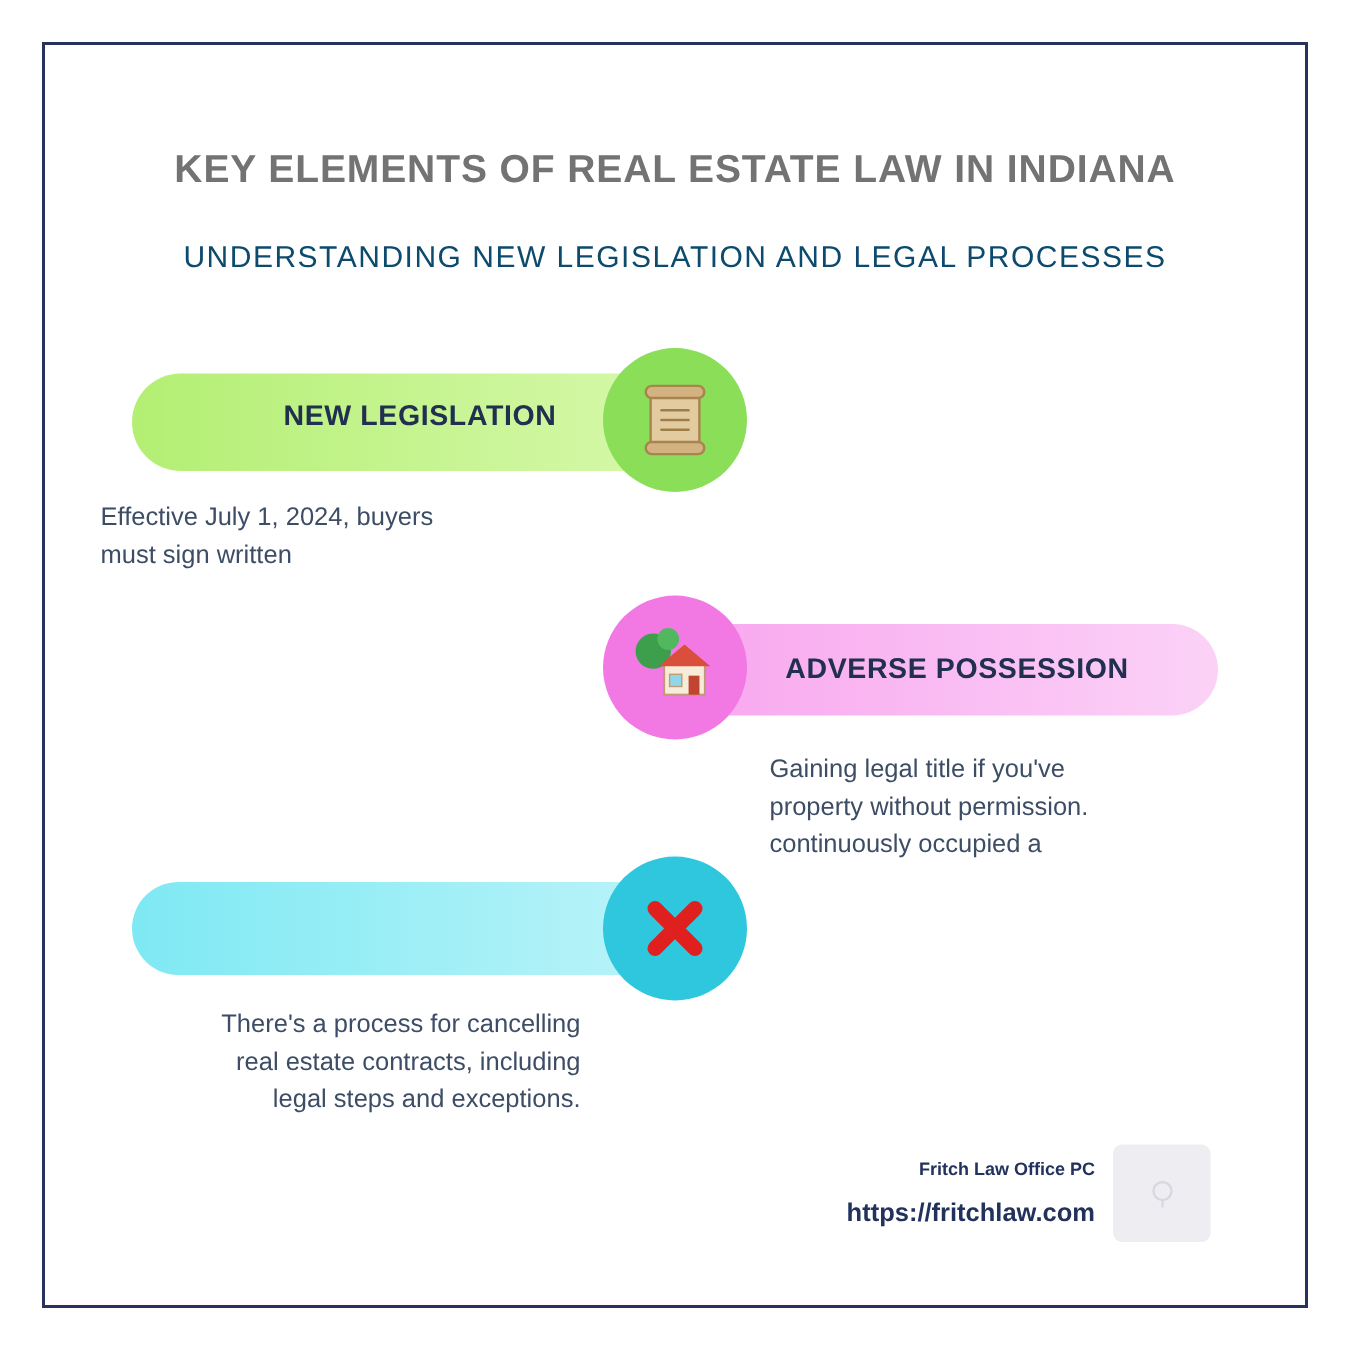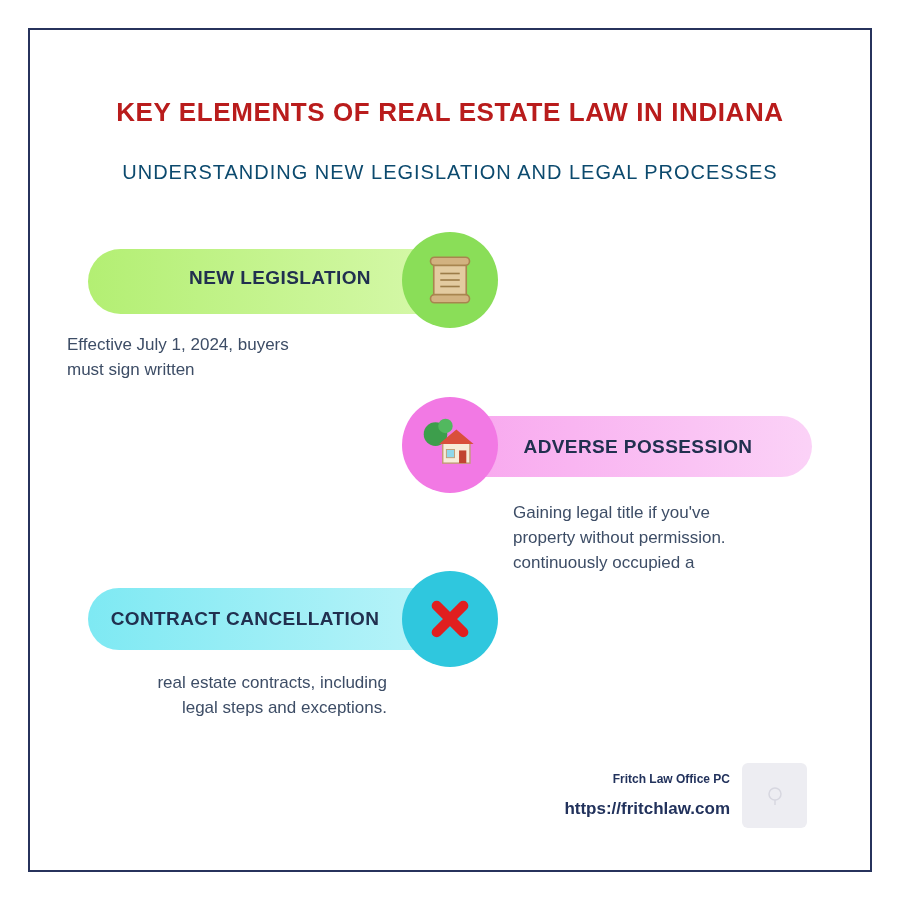--- a/index.html
+++ b/index.html
@@ -41,21 +41,21 @@
   .logo-box { position:absolute; left:742px; top:763px; width:65px; height:65px;
               background:#ededf2; border-radius:6px;
               display:flex; align-items:center; justify-content:center; }
 </style>
 </head>
 <body>
 
 <div class="canvas">
   <div class="frame"></div>
 
-  <h1 class="title" style="color: #b91c1c;">KEY ELEMENTS OF REAL ESTATE LAW IN INDIANA</h1>
+  <h1 class="title" style="color: #737373;">KEY ELEMENTS OF REAL ESTATE LAW IN INDIANA</h1>
   <h2 class="subtitle" style="color: #0c4a6e;">UNDERSTANDING NEW LEGISLATION AND LEGAL PROCESSES</h2>
 
   <div class="pill pill-1" style="background: linear-gradient(90deg, rgb(179, 239, 115), rgb(216, 249, 173));"></div>
   <div class="circle circle-1" style="background: rgb(138, 222, 88);">
     <svg width="52" height="52" viewBox="0 0 64 64">
       <rect x="12" y="10" width="40" height="46" fill="#e3cba0" stroke="#a8854f" stroke-width="2"></rect>
       <g stroke="#9c7c48" stroke-width="2">
         <line x1="20" y1="24" x2="44" y2="24"></line>
         <line x1="20" y1="32" x2="44" y2="32"></line>
         <line x1="20" y1="40" x2="44" y2="40"></line>
@@ -87,22 +87,22 @@
     <div>property without permission.</div>
     <div>continuously occupied a</div>
   </div>
 
   <div class="pill pill-3" style="background: linear-gradient(90deg, rgb(126, 233, 243), rgb(189, 244, 249));"></div>
   <div class="circle circle-3" style="background: rgb(47, 199, 222);">
     <svg width="50" height="50" viewBox="0 0 64 64">
       <path d="M15 15 L49 49 M49 15 L15 49" stroke="#e01f1f" stroke-width="13" stroke-linecap="round"></path>
     </svg>
   </div>
-  <div class="label label-3">CONTRACT CANCELLATION</div>
   <div class="desc desc-3">
+    <div>There's a process for cancelling</div>
     <div>real estate contracts, including</div>
     <div>legal steps and exceptions.</div>
   </div>
 
   <div class="footer-text">
     <div class="company">Fritch Law Office PC</div>
     <div class="website">https://fritchlaw.com</div>
   </div>
   <div class="logo-box">
     <svg width="26" height="26" viewBox="0 0 26 26">

